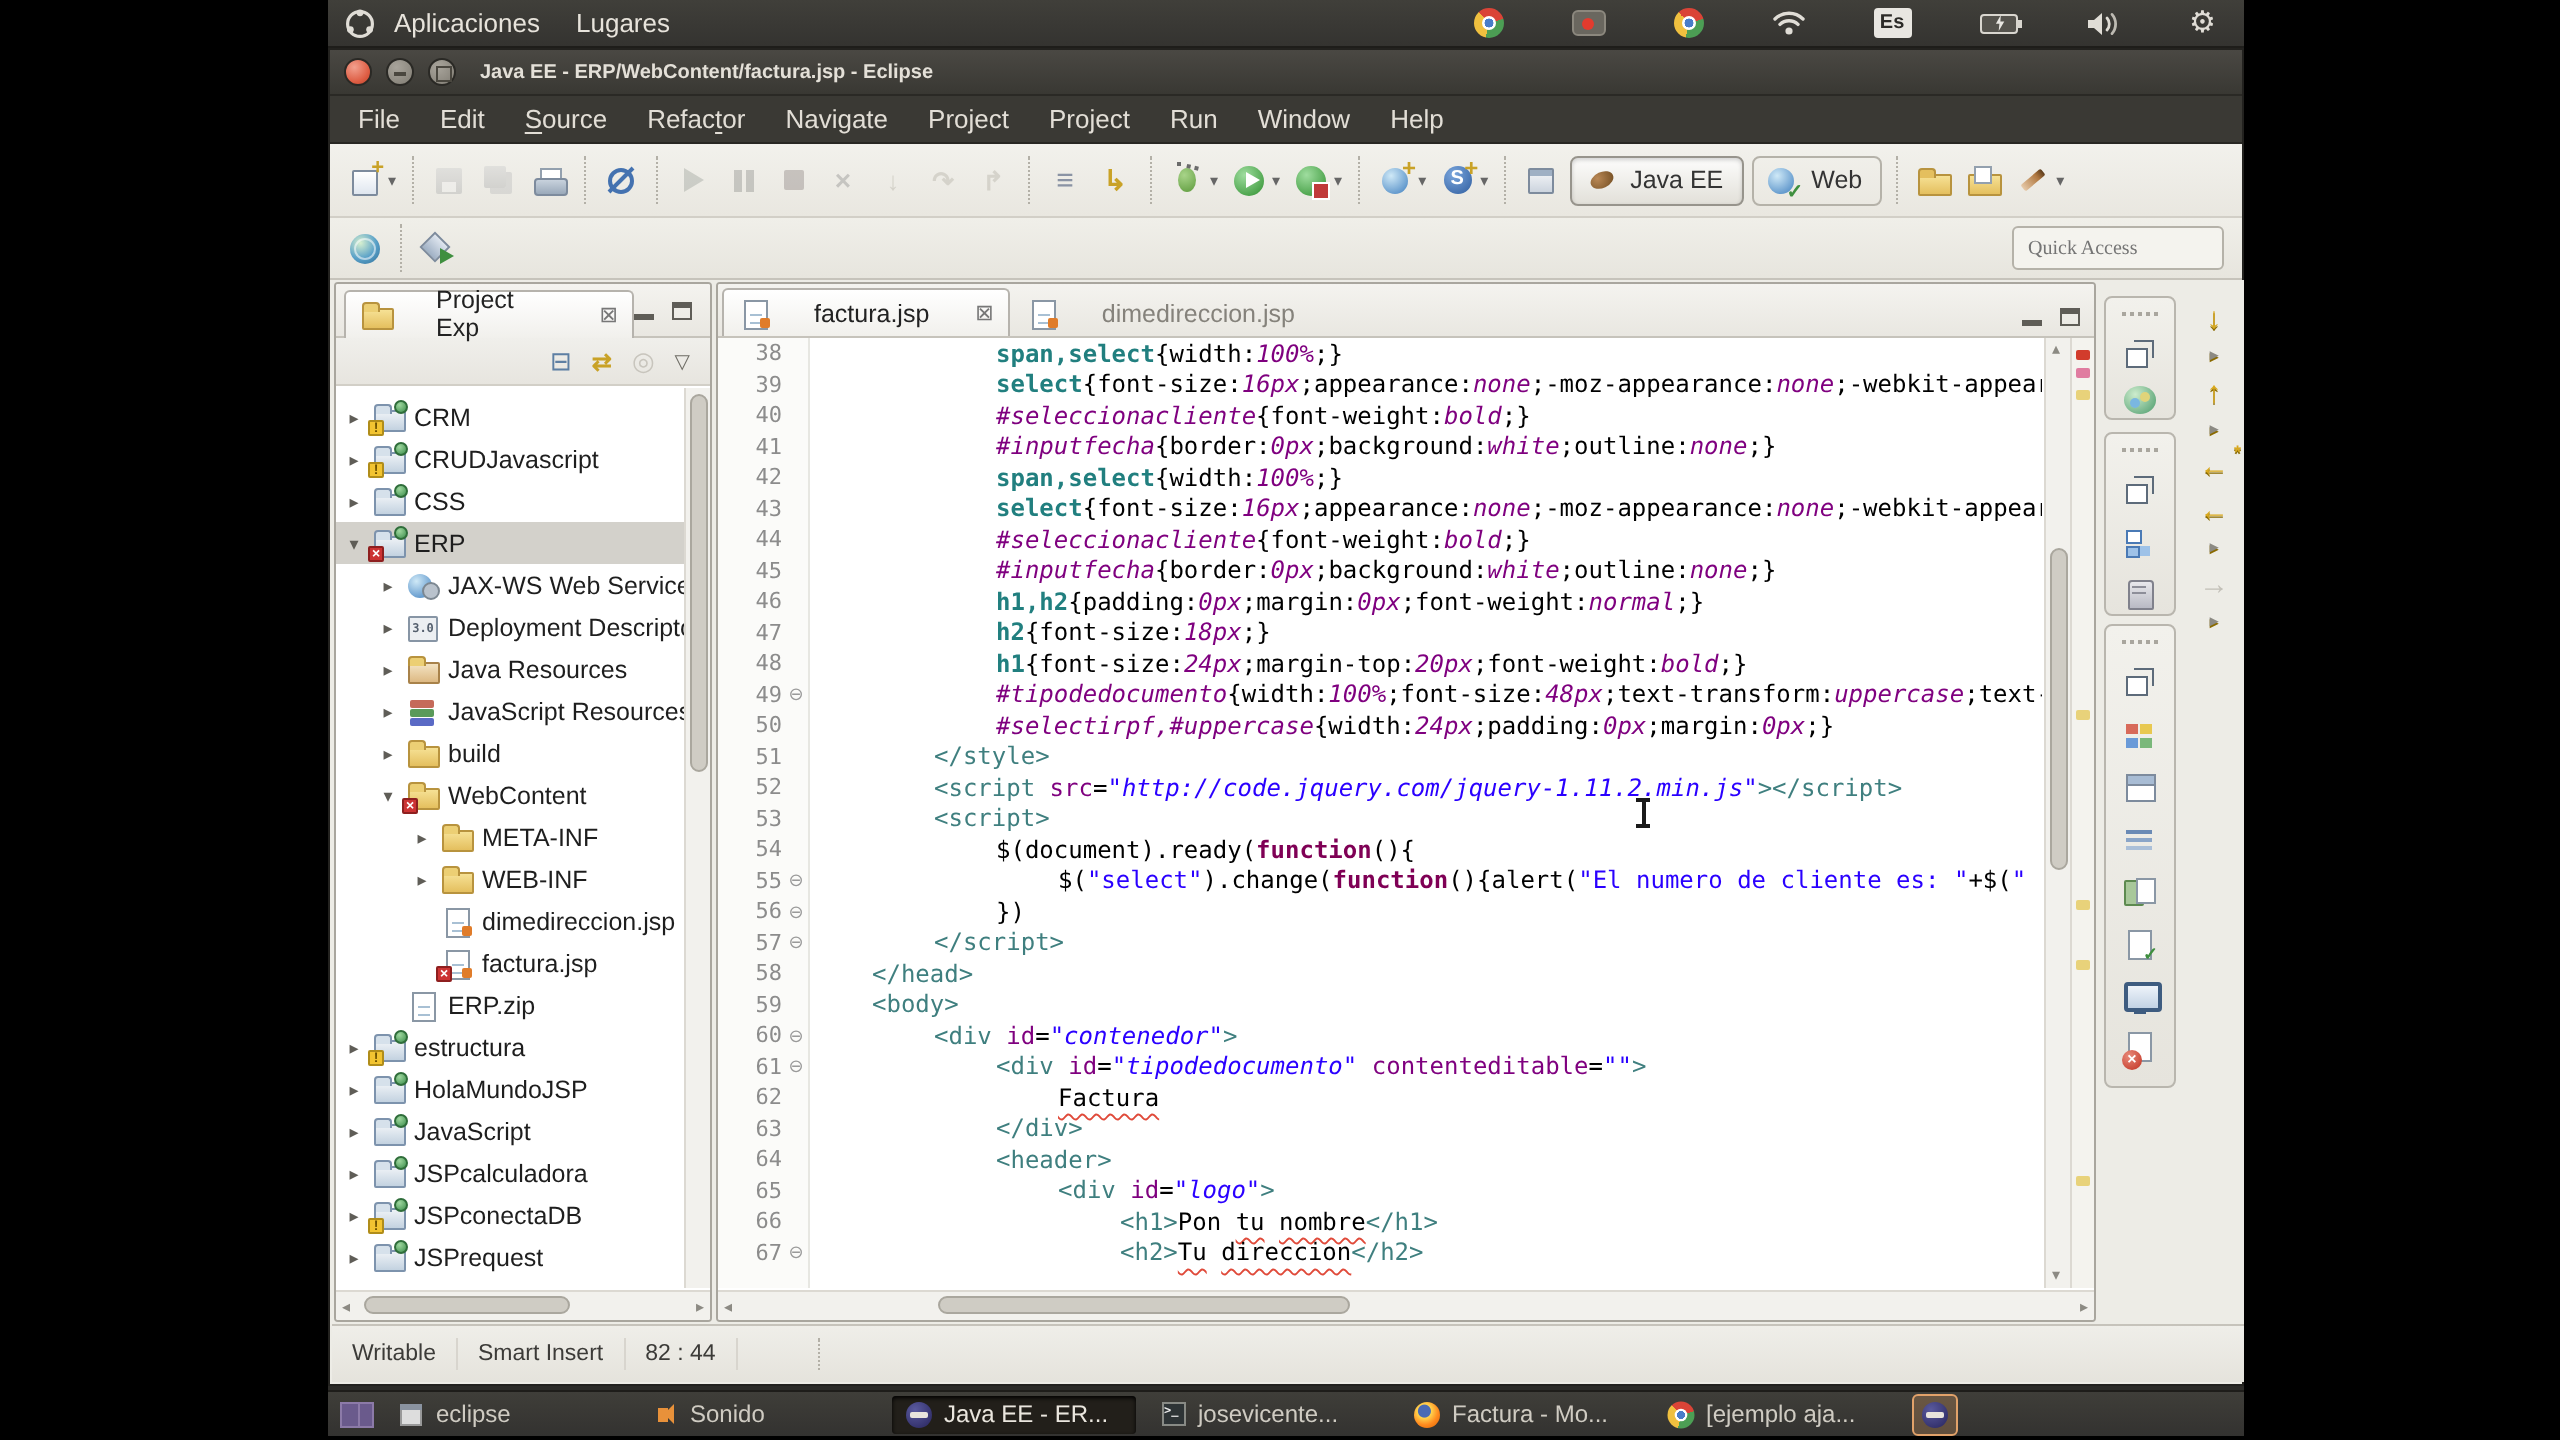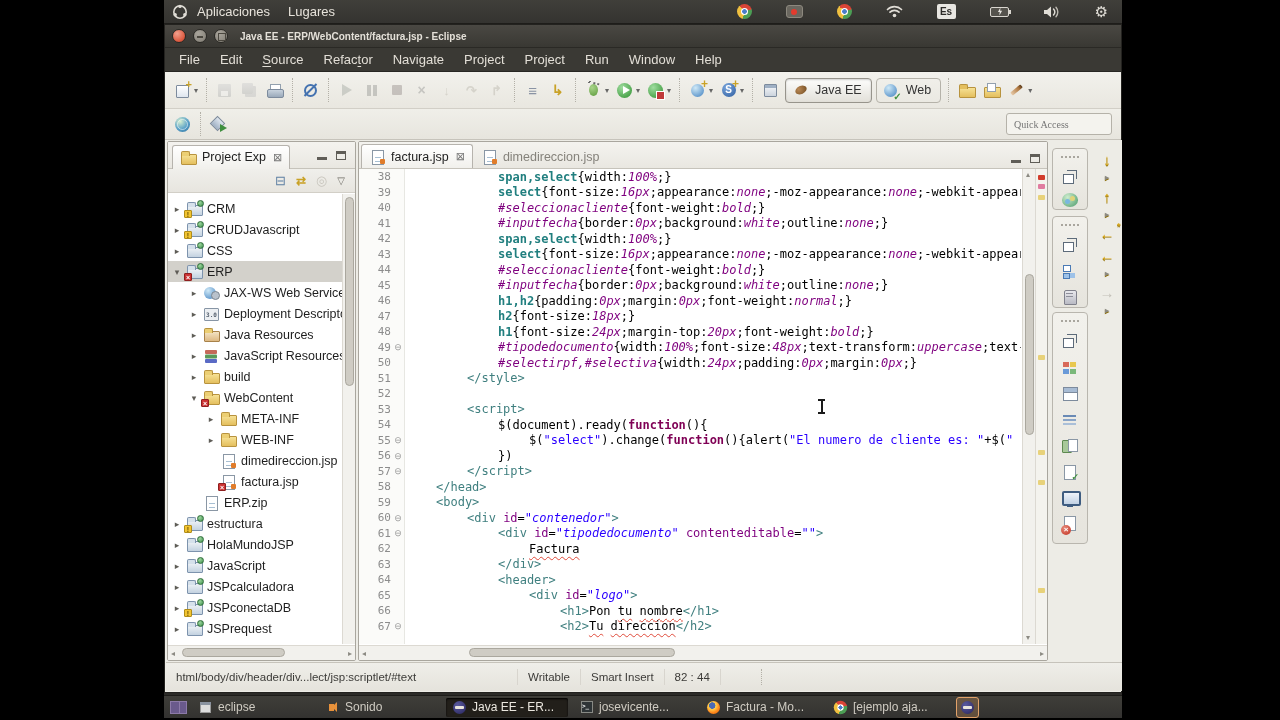--- a/index.html
+++ b/index.html
@@ -99,21 +99,21 @@
   .qa-input{position:absolute;right:9px;top:4px;width:106px;height:22px;border:1px solid #b5b2a9;border-radius:3px;
     background:#f4f3ee;color:#8c8a84;font-size:10px;padding:0 7px;font-family:Liberation Serif, serif;}
 
   
   .bench{position:absolute;left:1px;top:115px;width:956px;height:522px;background:#edece6;}
   .panel{position:absolute;background:#fff;border:1px solid #a9a69e;border-radius:2px;overflow:hidden;}
   .explorer{left:1px;top:1px;width:189px;height:520px;}
   .editor{left:192px;top:1px;width:690px;height:520px;}
   .ptabrow{height:27px;background:linear-gradient(#f4f3ef,#e9e7e1);border-bottom:1px solid #c6c3bb;
     display:flex;align-items:center;padding:0 4px;position:relative;}
-  .ptab{display:flex;align-items:center;gap:5px;font-size:12.5px;color:#222;padding:3px 7px;
+  .ptab{display:flex;align-items:center;gap:21px;font-size:12.5px;color:#222;padding:3px 7px;
     background:linear-gradient(#ffffff,#f1f0ec);border:1px solid #b6b3ad;border-bottom:none;border-radius:3px 3px 0 0;height:24px;margin-top:3px;}
   .ptab.inactive{background:transparent;border-color:transparent;color:#85827b;}
   .tabx{font-size:11px;color:#777;margin-left:2px;}
   .minmax{margin-left:auto;display:flex;gap:9px;padding-right:5px;align-items:center;}
   .wmin{width:10px;height:3px;background:#5f5d57;margin-top:6px;}
   .wmax{width:10px;height:9px;border:1.5px solid #5f5d57;border-top-width:3px;}
   .ptoolrow{height:24px;background:linear-gradient(#f0efeb,#e7e5df);border-bottom:1px solid #d2cfc7;
     display:flex;align-items:center;justify-content:flex-end;gap:10px;padding:0 10px;font-size:13px;color:#7a7165;}
   .pt-collapse{color:#5d7fa3;font-size:13px;}
   .pt-link{color:#c9a227;font-weight:bold;font-size:12px;}
@@ -661,30 +661,31 @@
                 <div class="ct" style="padding-left: 93px;"><span class="sc">h1</span><span class="sp">{font-size:</span><span class="sv">24px</span><span class="sp">;margin-top:</span><span class="sv">20px</span><span class="sp">;font-weight:</span><span class="sv">bold</span><span class="sp">;}</span></div>
               </div>
               <div class="crow">
                 <span class="lnum">49</span>
                 <span class="lfold">⊖</span>
                 <div class="ct" style="padding-left: 93px;"><span class="si">#tipodedocumento</span><span class="sp">{width:</span><span class="sv">100%</span><span class="sp">;font-size:</span><span class="sv">48px</span><span class="sp">;text-transform:</span><span class="sv">uppercase</span><span class="sp">;text-align:</span></div>
               </div>
               <div class="crow">
                 <span class="lnum">50</span>
                 <span class="lfold"></span>
-                <div class="ct" style="padding-left: 93px;"><span class="si">#selectirpf,#selectiva</span><span class="sp">{width:</span><span class="sv">24px</span><span class="sp">;padding:</span><span class="sv">0px</span><span class="sp">;margin:</span><span class="sv">0px</span><span class="sp">;}</span></div>
+                <div class="ct" style="padding-left: 93px;"><span class="si">#selectirpf,#uppercase</span><span class="sp">{width:</span><span class="sv">24px</span><span class="sp">;padding:</span><span class="sv">0px</span><span class="sp">;margin:</span><span class="sv">0px</span><span class="sp">;}</span></div>
               </div>
               <div class="crow">
                 <span class="lnum">51</span>
                 <span class="lfold"></span>
                 <div class="ct" style="padding-left: 62px;"><span class="st">&lt;/style&gt;</span></div>
               </div>
               <div class="crow">
                 <span class="lnum">52</span>
                 <span class="lfold"></span>
+                <div class="ct" style="padding-left: 62px;"><span class="st">&lt;script </span><span class="sa">src</span><span class="sp">=</span><span class="ss">"http://code.jquery.com/jquery-1.11.2.min.js"</span><span class="st">&gt;&lt;/script&gt;</span></div>
               </div>
               <div class="crow">
                 <span class="lnum">53</span>
                 <span class="lfold"></span>
                 <div class="ct" style="padding-left: 62px;"><span class="st">&lt;script&gt;</span></div>
               </div>
               <div class="crow">
                 <span class="lnum">54</span>
                 <span class="lfold"></span>
                 <div class="ct" style="padding-left: 93px;"><span class="sp">$(document).ready(</span><span class="sk">function</span><span class="sp">(){</span></div>
@@ -805,21 +806,20 @@
             <span class="na">←<span class="st2">*</span></span>
             <span class="na">←</span>
             <span class="na dd2">▸</span>
             <span class="na gray">→</span>
             <span class="na dd2">▸</span>
           </div>
         </div>
     </div>
 
     <div class="statusbar">
-      <div class="scell bc">html/body/div/header/div...lect/jsp:scriptlet/#text</div>
       <div class="scell">Writable</div>
       <div class="scell">Smart Insert</div>
       <div class="scell">82 : 44</div>
       <div class="sdash"></div>
     </div>
   </div>
 
   <div class="taskbar" id="taskbar">
       <span class="wsgrid"></span>
       <div class="tkbtn">

